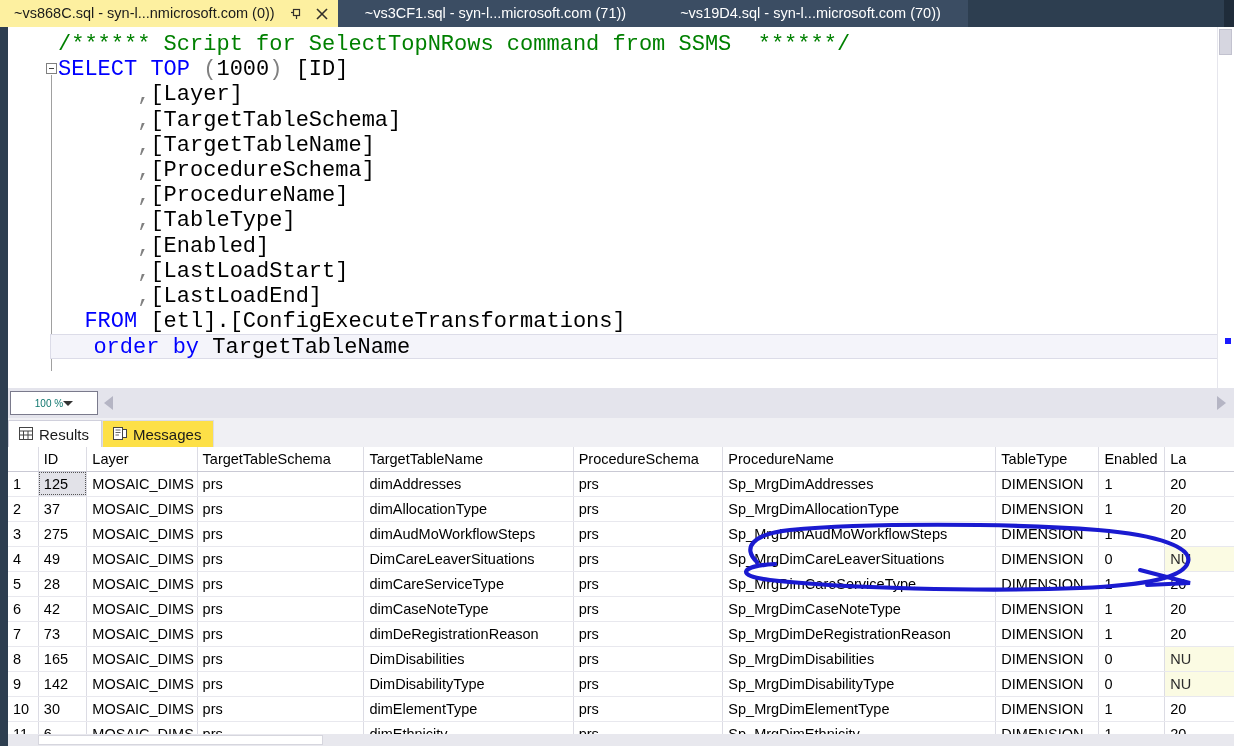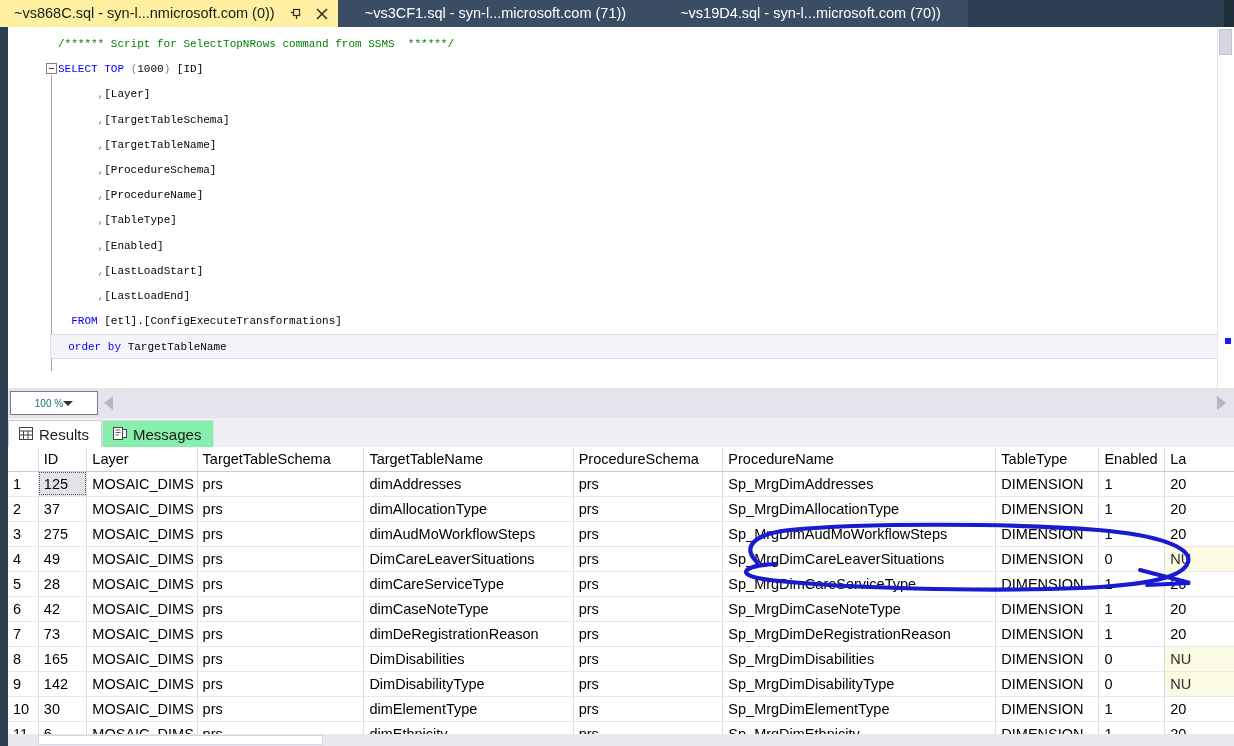--- a/index.html
+++ b/index.html
@@ -72,29 +72,29 @@
     content: ""; position: absolute; left: 2px; top: 4px;
     width: 5px; height: 1px; background: #404040;
   }
   .guide-line {
     position: absolute; left: 51px; top: 48px;
     width: 1px; height: 296px; background: #a0a0a0;
   }
   .code {
     position: absolute; left: 52px; top: 5px;
     font-family: "Liberation Mono", "DejaVu Sans Mono", monospace;
-    font-size: 11px;
+    font-size: 22px;
     line-height: 25.2px;
     white-space: pre;
   }
   .code .ln { display: block; height: 25.2px; padding-left: 6px; }
   .code .ln.current {
     background: #f4f4fa;
     border: 1px solid #dcdce8;
-    margin-left: -2px; padding-left: 4px;
+    margin-left: -2px; padding-left: 16px;
     width: 1180px;
   }
   .c-comment { color: #008000; }
   .c-kw      { color: #0000ff; }
   .c-plain   { color: #000000; }
   .c-op      { color: #808080; }
 
   .editor-vscroll {
     position: absolute; right: 0; top: 27px;
     width: 17px; height: 361px;
@@ -147,21 +147,21 @@
     display: flex; align-items: flex-end;
   }
   .restabs-strip { width: 8px; height: 29px; background: #2d3e50; }
   .restab {
     display: flex; align-items: center; gap: 6px;
     height: 27px; padding: 0 12px 0 10px;
     font-size: 15px; color: #1b1b1b;
     cursor: default;
   }
   .restab.sel { background: #ffffff; border: 1px solid #d0d0dc; border-bottom: none; }
-  .restab.unsel { background: #86efac; border: 1px solid #dcdce6; border-bottom: none; }
+  .restab.unsel { background: #fde047; border: 1px solid #dcdce6; border-bottom: none; }
   .grid-glyph, .msg-glyph { font-size: 13px; color: #333; line-height: 1; }
 
   
   .grid-wrap {
     position: absolute; top: 447px; left: 0;
     width: 1234px; height: 287px;
     background: #ffffff;
     overflow: hidden;
   }
   .grid-strip { position: absolute; left: 0; top: 0; width: 8px; height: 287px; background: #2d3e50; }

